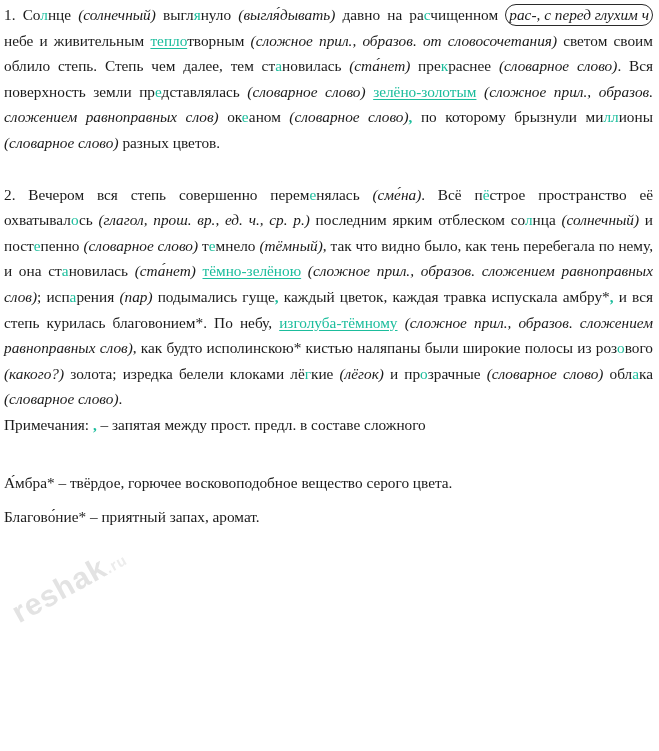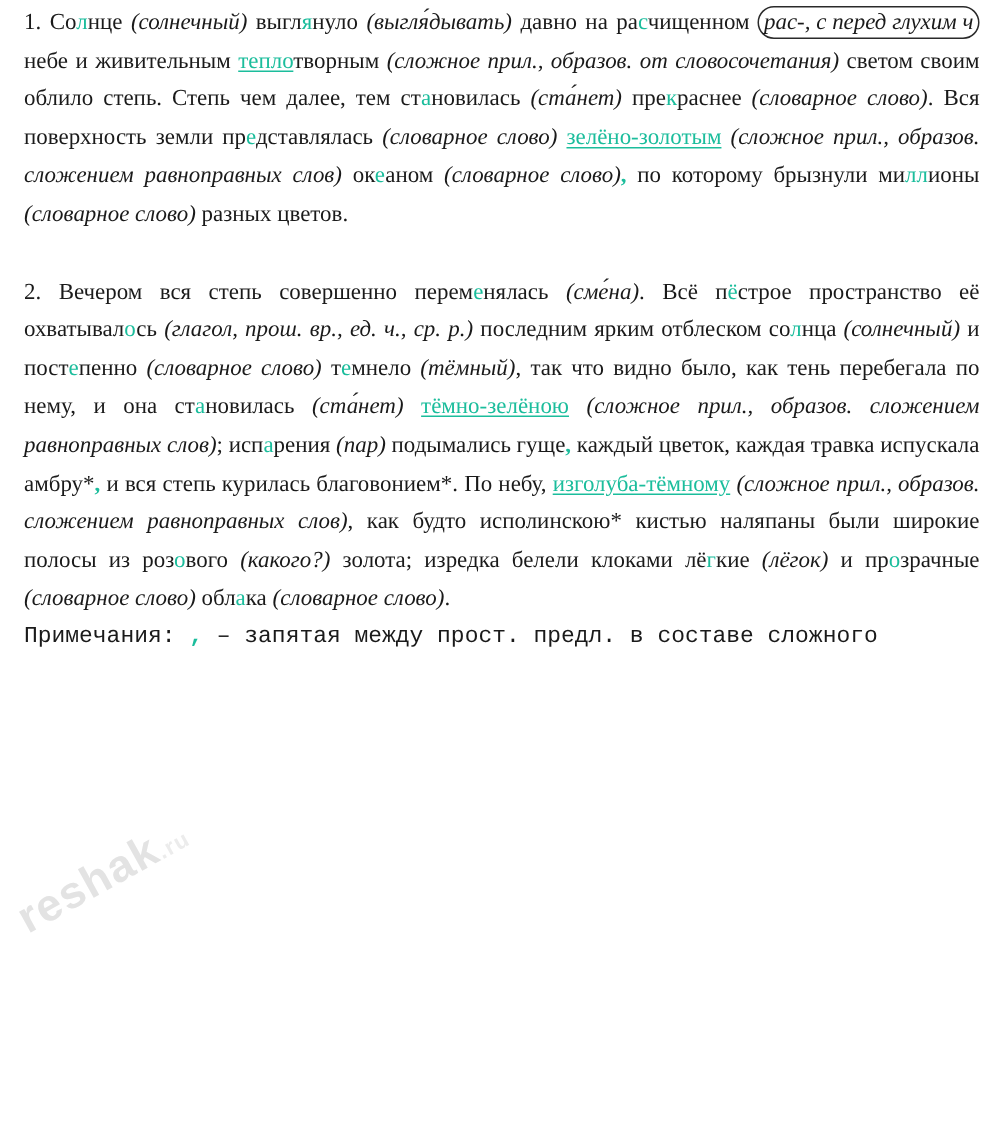--- a/index.html
+++ b/index.html
@@ -10,33 +10,33 @@
     font-family:"Liberation Serif", serif;
     color:#1a1a1a;
     position:relative;
     overflow:hidden;
   }
   .page{
     position:absolute;
     left:0; top:0;
     width:659px;
     height:751px;
-    padding:2px 6px 0 16px;
+    padding:2px 6px 0 4px;
     box-sizing:border-box;
   }
   p{
     margin:0 0 0 0;
     font-size:15.3px;
     line-height:25.6px;
     text-align:justify;
     text-justify:inter-word;
   }
   .para1{margin-bottom:26px;}
   .para2{}
-  .note{margin-bottom:32px;font-family:Liberation Mono, monospace;}
+  .note{margin-bottom:32px;}
   .foot{margin-bottom:9px;}
   i, .it{font-style:italic;}
   .acc{color:#1bbd9c;}
   .u-green{ color:#1bbd9c; text-decoration:underline; text-underline-offset:2px;}
   .boxed{
     border:1px solid #2a2a2a;
     border-radius:11px;
     padding:0 3px;
     display:inline-block;
     line-height:20px;
@@ -72,20 +72,26 @@
   </p>
 
   <p class="para2">
     <span>2.</span><span> Вечером вся степь совершенно перем</span><span class="acc">е</span><span>нялась </span><i>(сме́на)</i><span>. Всё п</span><span class="acc">ё</span><span>строе пространство её охватывал</span><span class="acc">о</span><span>сь </span><i>(глагол, прош. вр., ед. ч., ср. р.)</i><span> последним ярким отблеском со</span><span class="acc">л</span><span>нца </span><i>(солнечный)</i><span> и пост</span><span class="acc">е</span><span>пенно </span><i>(словарное слово)</i><span> т</span><span class="acc">е</span><span>мнело </span><i>(тёмный)</i><span>, так что видно было, как тень перебегала по нему, и она ст</span><span class="acc">а</span><span>новилась </span><i>(ста́нет)</i><span> </span><span class="u-green">тёмно-зелёною</span><span> </span><i>(сложное прил., образов. сложением равноправных слов)</i><span>; исп</span><span class="acc">а</span><span>рения </span><i>(пар)</i><span> подымались гуще</span><span class="comma-acc">,</span><span> каждый цветок, каждая травка испускала амбру</span><span>*</span><span class="comma-acc">,</span><span> и вся степь курилась благовонием*. По небу, </span><span class="u-green">изголуба-тёмному</span><span> </span><i>(сложное прил., образов. сложением равноправных слов)</i><span>, как будто исполинскою* кистью наляпаны были широкие полосы из роз</span><span class="acc">о</span><span>вого </span><i>(какого?)</i><span> золота; изредка белели клоками лё</span><span class="acc">г</span><span>кие </span><i>(лёгок)</i><span> и пр</span><span class="acc">о</span><span>зрачные </span><i>(словарное слово)</i><span> обл</span><span class="acc">а</span><span>ка </span><i>(словарное слово)</i><span>.</span>
   </p>
 
   <p class="note">
     <span>Примечания: </span><span class="comma-acc">,</span><span> – запятая между прост. предл. в составе сложного</span>
   </p>
 
+  <p class="foot">
+    <span>А́мбра</span><span>*</span><span> – твёрдое, горючее восковоподобное вещество серого цвета.</span>
+  </p>
 
+  <p class="foot">
+    <span>Благово́ние</span><span>*</span><span> – приятный запах, аромат.</span>
+  </p>
 
 
   <div class="watermark">
     <span>reshak</span><span class="ru">.ru</span>
   </div>
 
 </div>
 
 </body></html>

